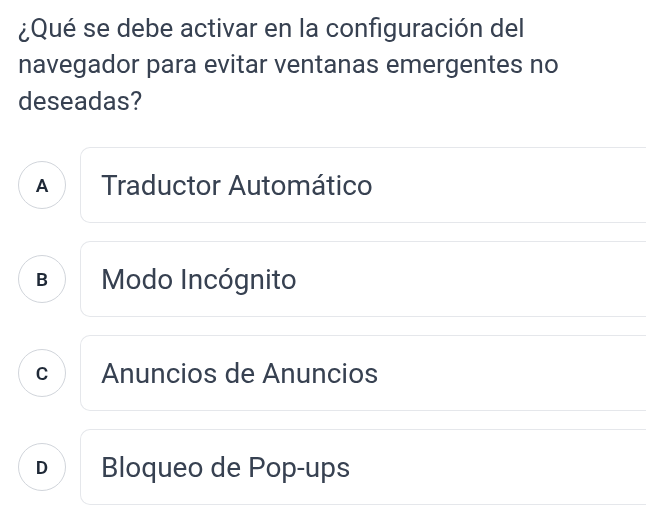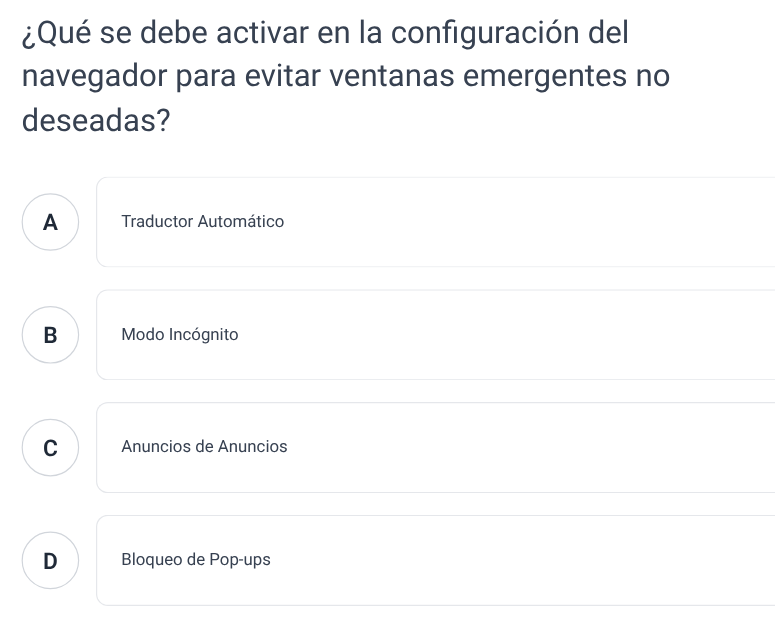--- a/index.html
+++ b/index.html
@@ -49,21 +49,21 @@
   }
   .option-text {
     flex: 1;
     height: 76px;
     border: 1px solid #e5e7eb;
     border-right: none;
     border-radius: 10px 0 0 10px;
     display: flex;
     align-items: center;
     padding-left: 20px;
-    font-size: 14px;
+    font-size: 28px;
     color: #374151;
     background: #ffffff;
   }
 </style>
 </head>
 <body>
 
 <div class="question">¿Qué se debe activar en la configuración del navegador para evitar ventanas emergentes no deseadas?</div>
 
 <div class="options">

